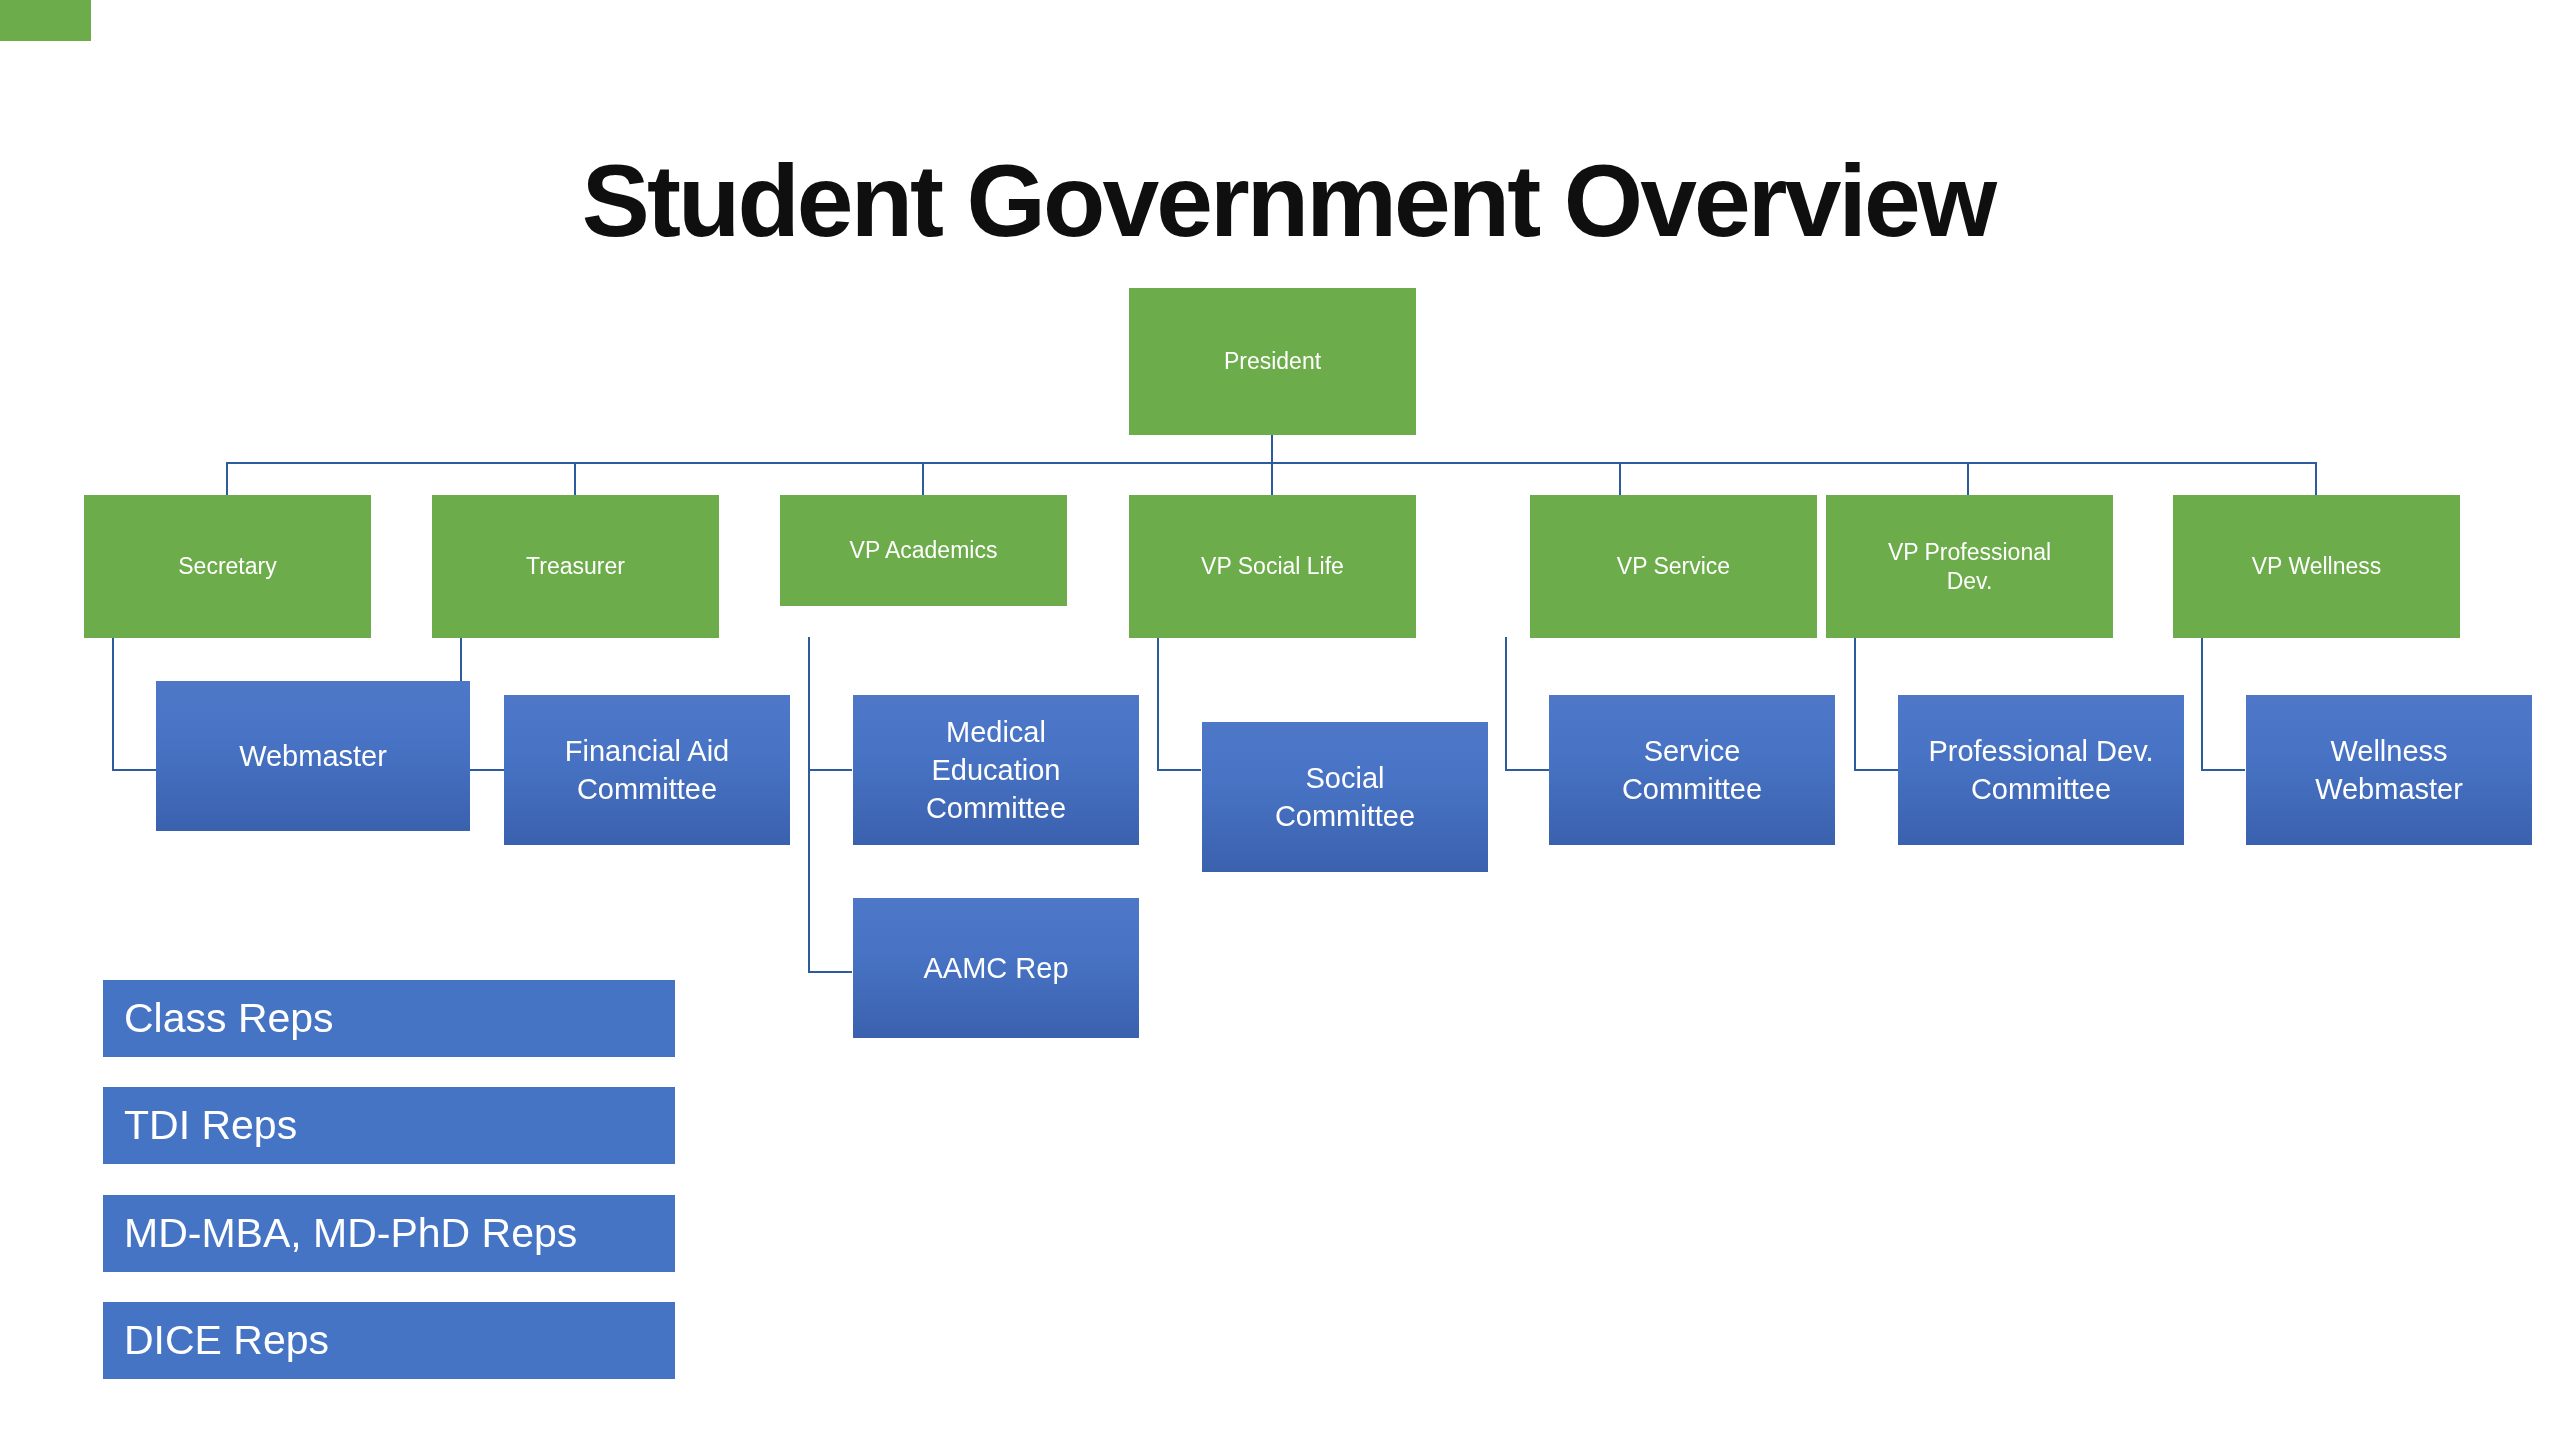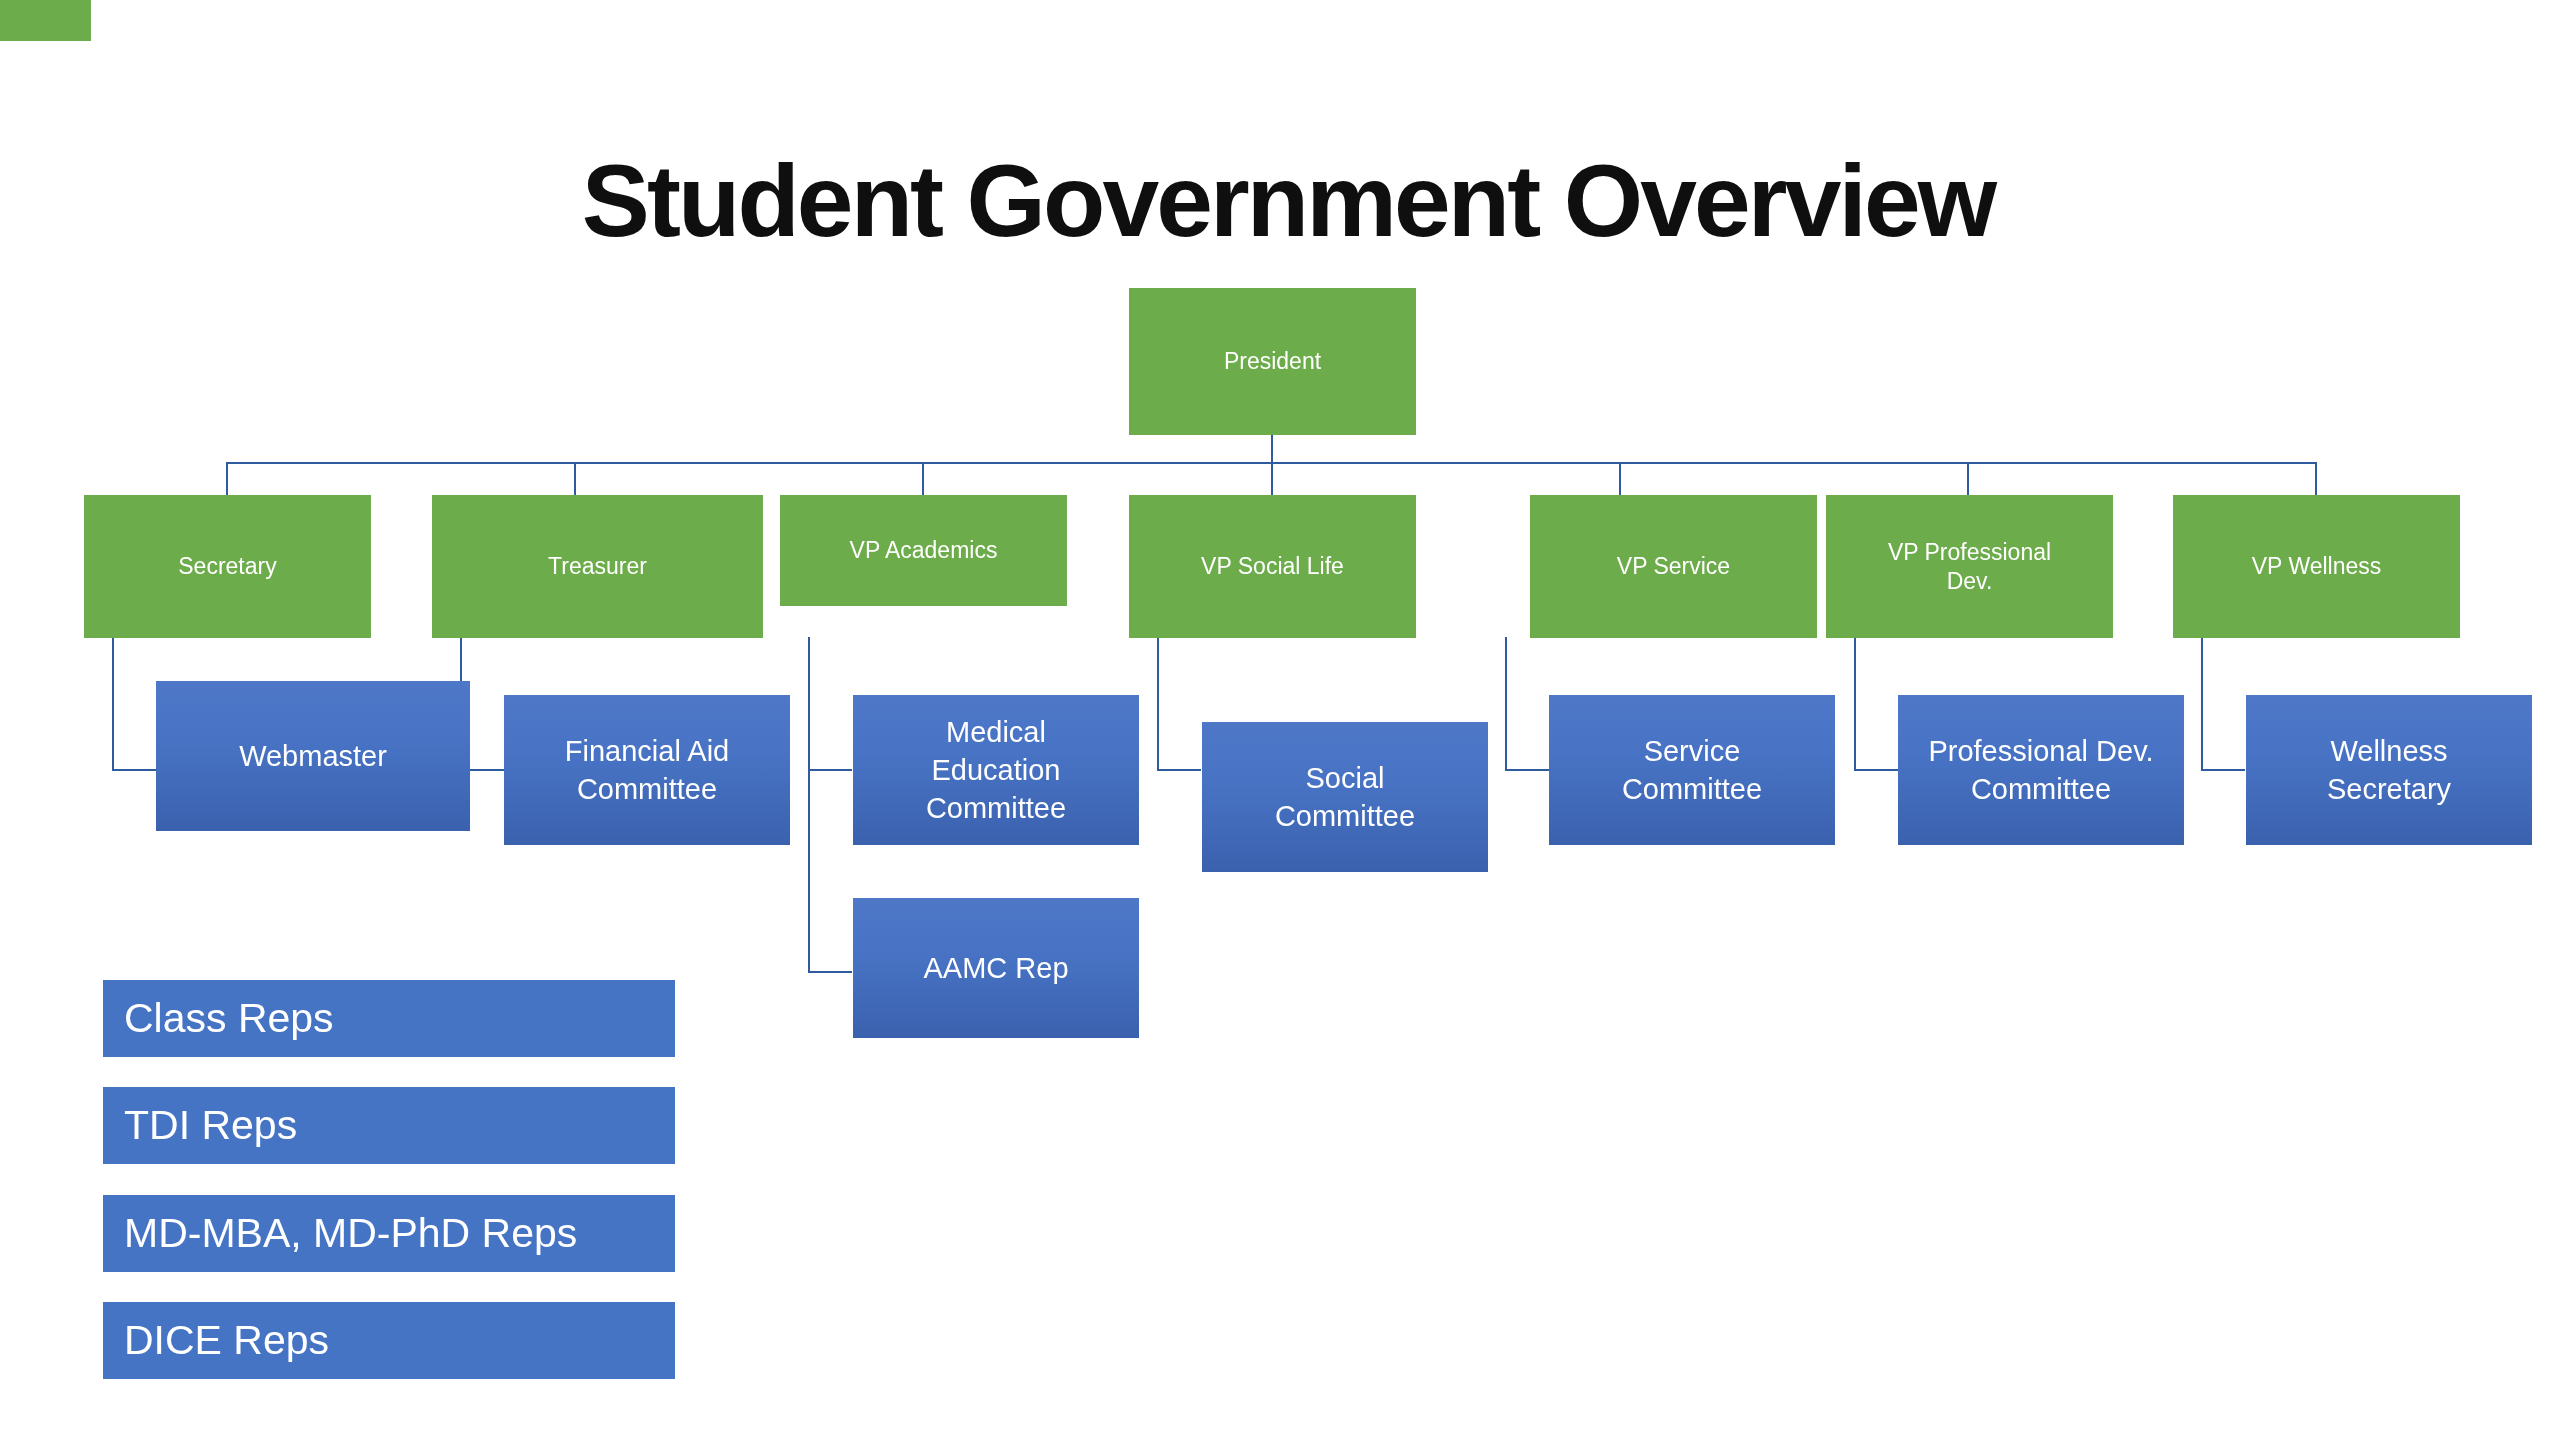--- a/index.html
+++ b/index.html
@@ -73,42 +73,42 @@
 
   <div class="c cv" style="left:1854px;top:637px;height:133px"></div>
   <div class="c ch" style="left:1854px;top:769px;width:44px"></div>
 
   <div class="c cv" style="left:2201px;top:637px;height:133px"></div>
   <div class="c ch" style="left:2201px;top:769px;width:44px"></div>
 
   <div class="node green" style="left:1129px;top:288px;width:287px;height:147px">President</div>
 
   <div class="node green" style="left:84px;top:495px;width:287px;height:143px">Secretary</div>
-  <div class="node green" style="left:432px;top:495px;width:331px;height:143px">Treasurer</div>
+  <div class="node green" style="left:432px;top:495px;width:287px;height:143px">Treasurer</div>
   <div class="node green" style="left:780px;top:495px;width:287px;height:111px">VP Academics</div>
   <div class="node green" style="left:1129px;top:495px;width:287px;height:143px">VP Social Life</div>
   <div class="node green" style="left:1530px;top:495px;width:287px;height:143px">VP Service</div>
   <div class="node green" style="left:1826px;top:495px;width:287px;height:143px">VP Professional
 Dev.</div>
   <div class="node green" style="left:2173px;top:495px;width:287px;height:143px">VP Wellness</div>
 
   <div class="node blue" style="left:156px;top:681px;width:314px;height:150px">Webmaster</div>
   <div class="node blue" style="left:504px;top:695px;width:286px;height:150px">Financial Aid
 Committee</div>
   <div class="node blue" style="left:853px;top:695px;width:286px;height:150px">Medical
 Education
 Committee</div>
   <div class="node blue" style="left:1202px;top:722px;width:286px;height:150px">Social
 Committee</div>
   <div class="node blue" style="left:1549px;top:695px;width:286px;height:150px">Service
 Committee</div>
   <div class="node blue" style="left:1898px;top:695px;width:286px;height:150px">Professional Dev.
 Committee</div>
   <div class="node blue" style="left:2246px;top:695px;width:286px;height:150px">Wellness
-Secretary</div>
+Webmaster</div>
 
   <div class="node blue" style="left:853px;top:898px;width:286px;height:140px">AAMC Rep</div>
 
   <div class="bar" style="top:980px">Class Reps</div>
   <div class="bar" style="top:1087px">TDI Reps</div>
   <div class="bar" style="top:1195px">MD-MBA, MD-PhD Reps</div>
   <div class="bar" style="top:1302px">DICE Reps</div>
 
 </div>
 

